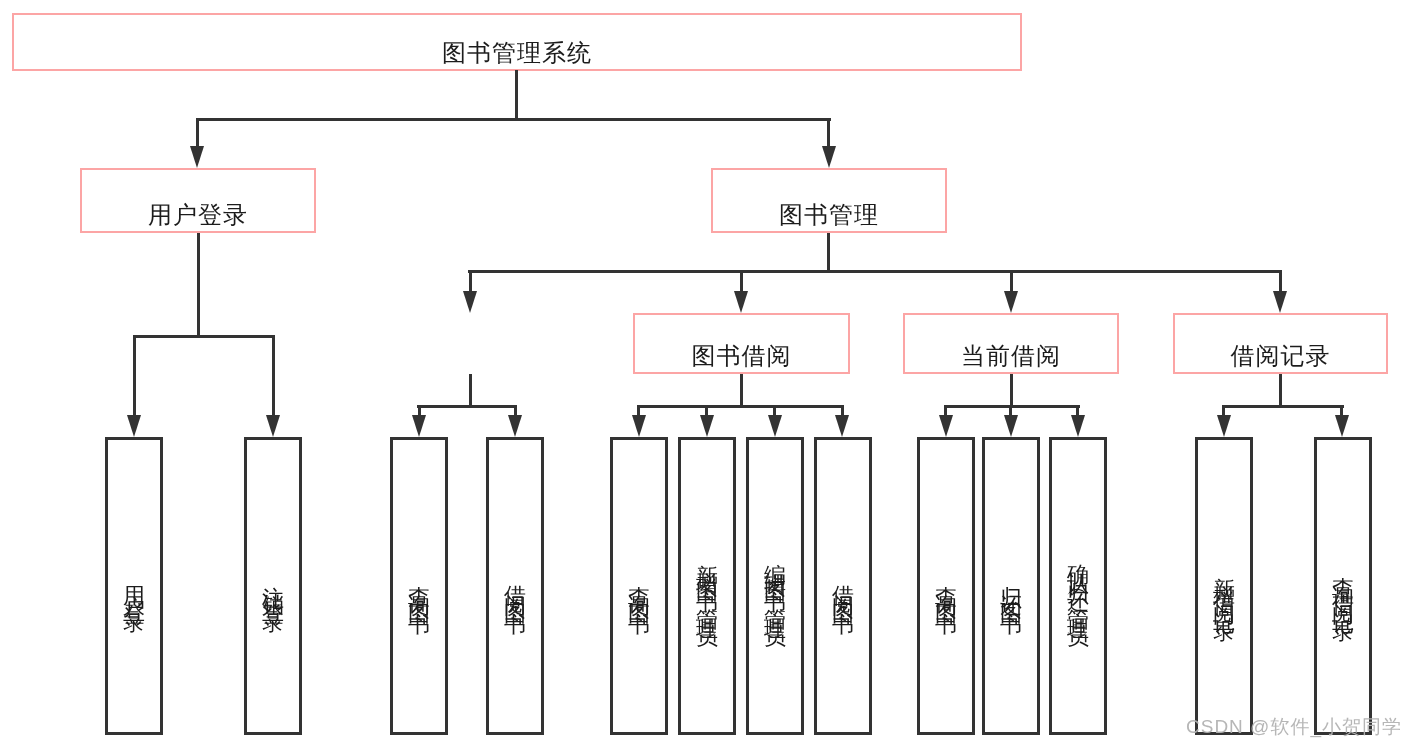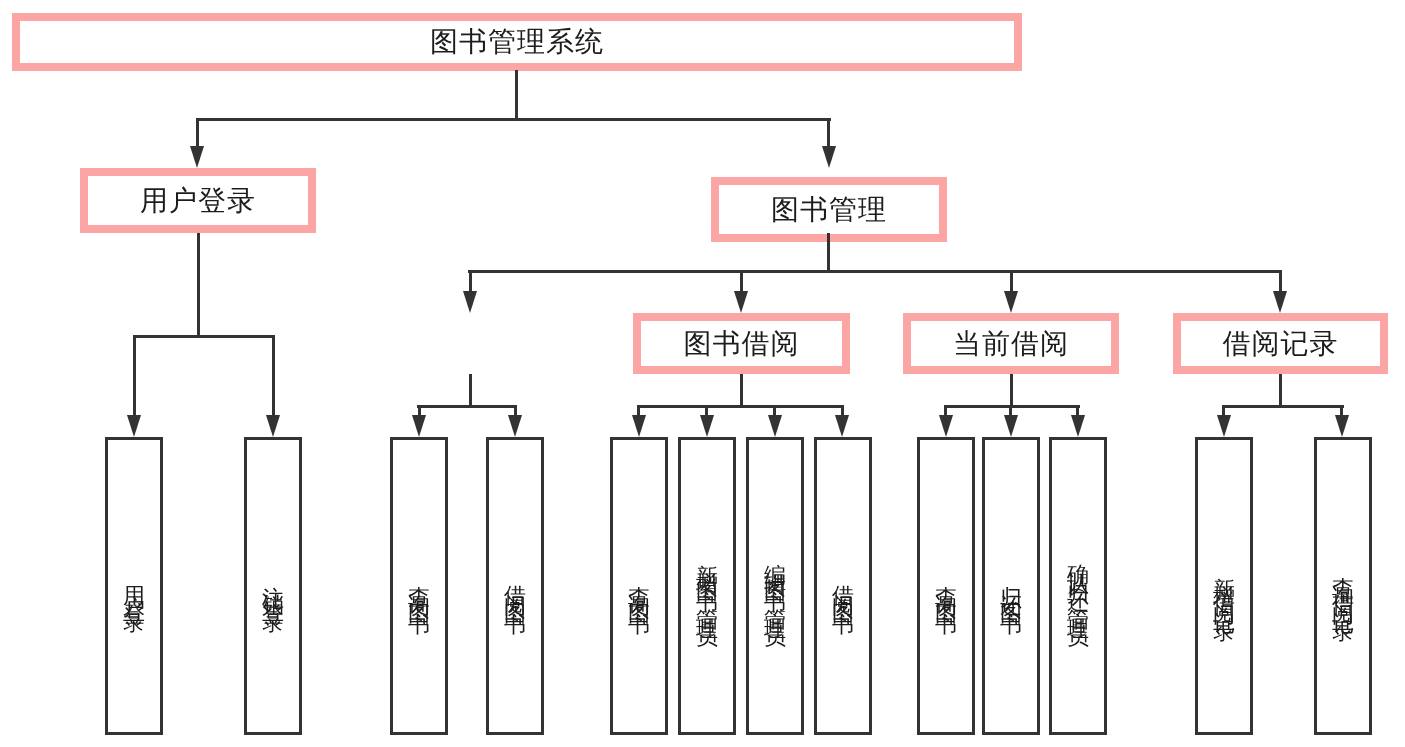--- a/index.html
+++ b/index.html
@@ -8,23 +8,23 @@
     width:1405px;height:747px;
     background:#ffffff;
     overflow:hidden;
     font-family:"Liberation Sans","DejaVu Sans",sans-serif;
     color:#1f1f1f;
   }
   .box{
     position:absolute;
     box-sizing:border-box;
     background:#ffffff;
-    border:8px solid #fca5a5;
-    display:flex;align-items:center;justify-content:center;
-    font-size:28px;
+    border:2px solid #fca5a5;
+    display:flex;align-items:flex-end;justify-content:center;
+    font-size:24px;
     letter-spacing:1px;
     color:#1c1c1c;
   }
   .vbox{
     position:absolute;
     box-sizing:border-box;
     background:#ffffff;
     border:3px solid #333333;
     width:58px;height:298px;top:437px;
     display:flex;align-items:center;justify-content:center;
@@ -68,21 +68,21 @@
   <div class="vline" style="left:515px;top:70px;height:50px;"></div>
   <div class="hline" style="left:196px;top:118px;width:635px;"></div>
   <div class="vline" style="left:196px;top:118px;height:28px;"></div>
   <div class="vline" style="left:827px;top:118px;height:28px;"></div>
   <div class="arrow" style="left:190px;top:146px;"></div>
   <div class="arrow" style="left:822px;top:146px;"></div>
 
   <div class="box" style="left:80px;top:168px;width:236px;height:65px;">
     <span>用户登录</span>
   </div>
-  <div class="box" style="left:711px;top:168px;width:236px;height:65px;margin-top:9px;">
+  <div class="box" style="left:711px;top:168px;width:236px;height:65px;">
     <span>图书管理</span>
   </div>
 
   <div class="vline" style="left:197px;top:233px;height:104px;"></div>
   <div class="hline" style="left:133px;top:335px;width:142px;"></div>
   <div class="vline" style="left:133px;top:335px;height:80px;"></div>
   <div class="vline" style="left:272px;top:335px;height:80px;"></div>
   <div class="arrow" style="left:127px;top:415px;"></div>
   <div class="arrow" style="left:266px;top:415px;"></div>
 
@@ -178,14 +178,15 @@
     <span>确认归还（管理员）</span>
   </div>
 
   <div class="vbox" style="left:1195px;">
     <span>新增借阅记录</span>
   </div>
   <div class="vbox" style="left:1314px;">
     <span>查询借阅记录</span>
   </div>
 
+  <div class="watermark">CSDN @软件_小贺同学</div>
 
 </div>
 
 </body></html>

